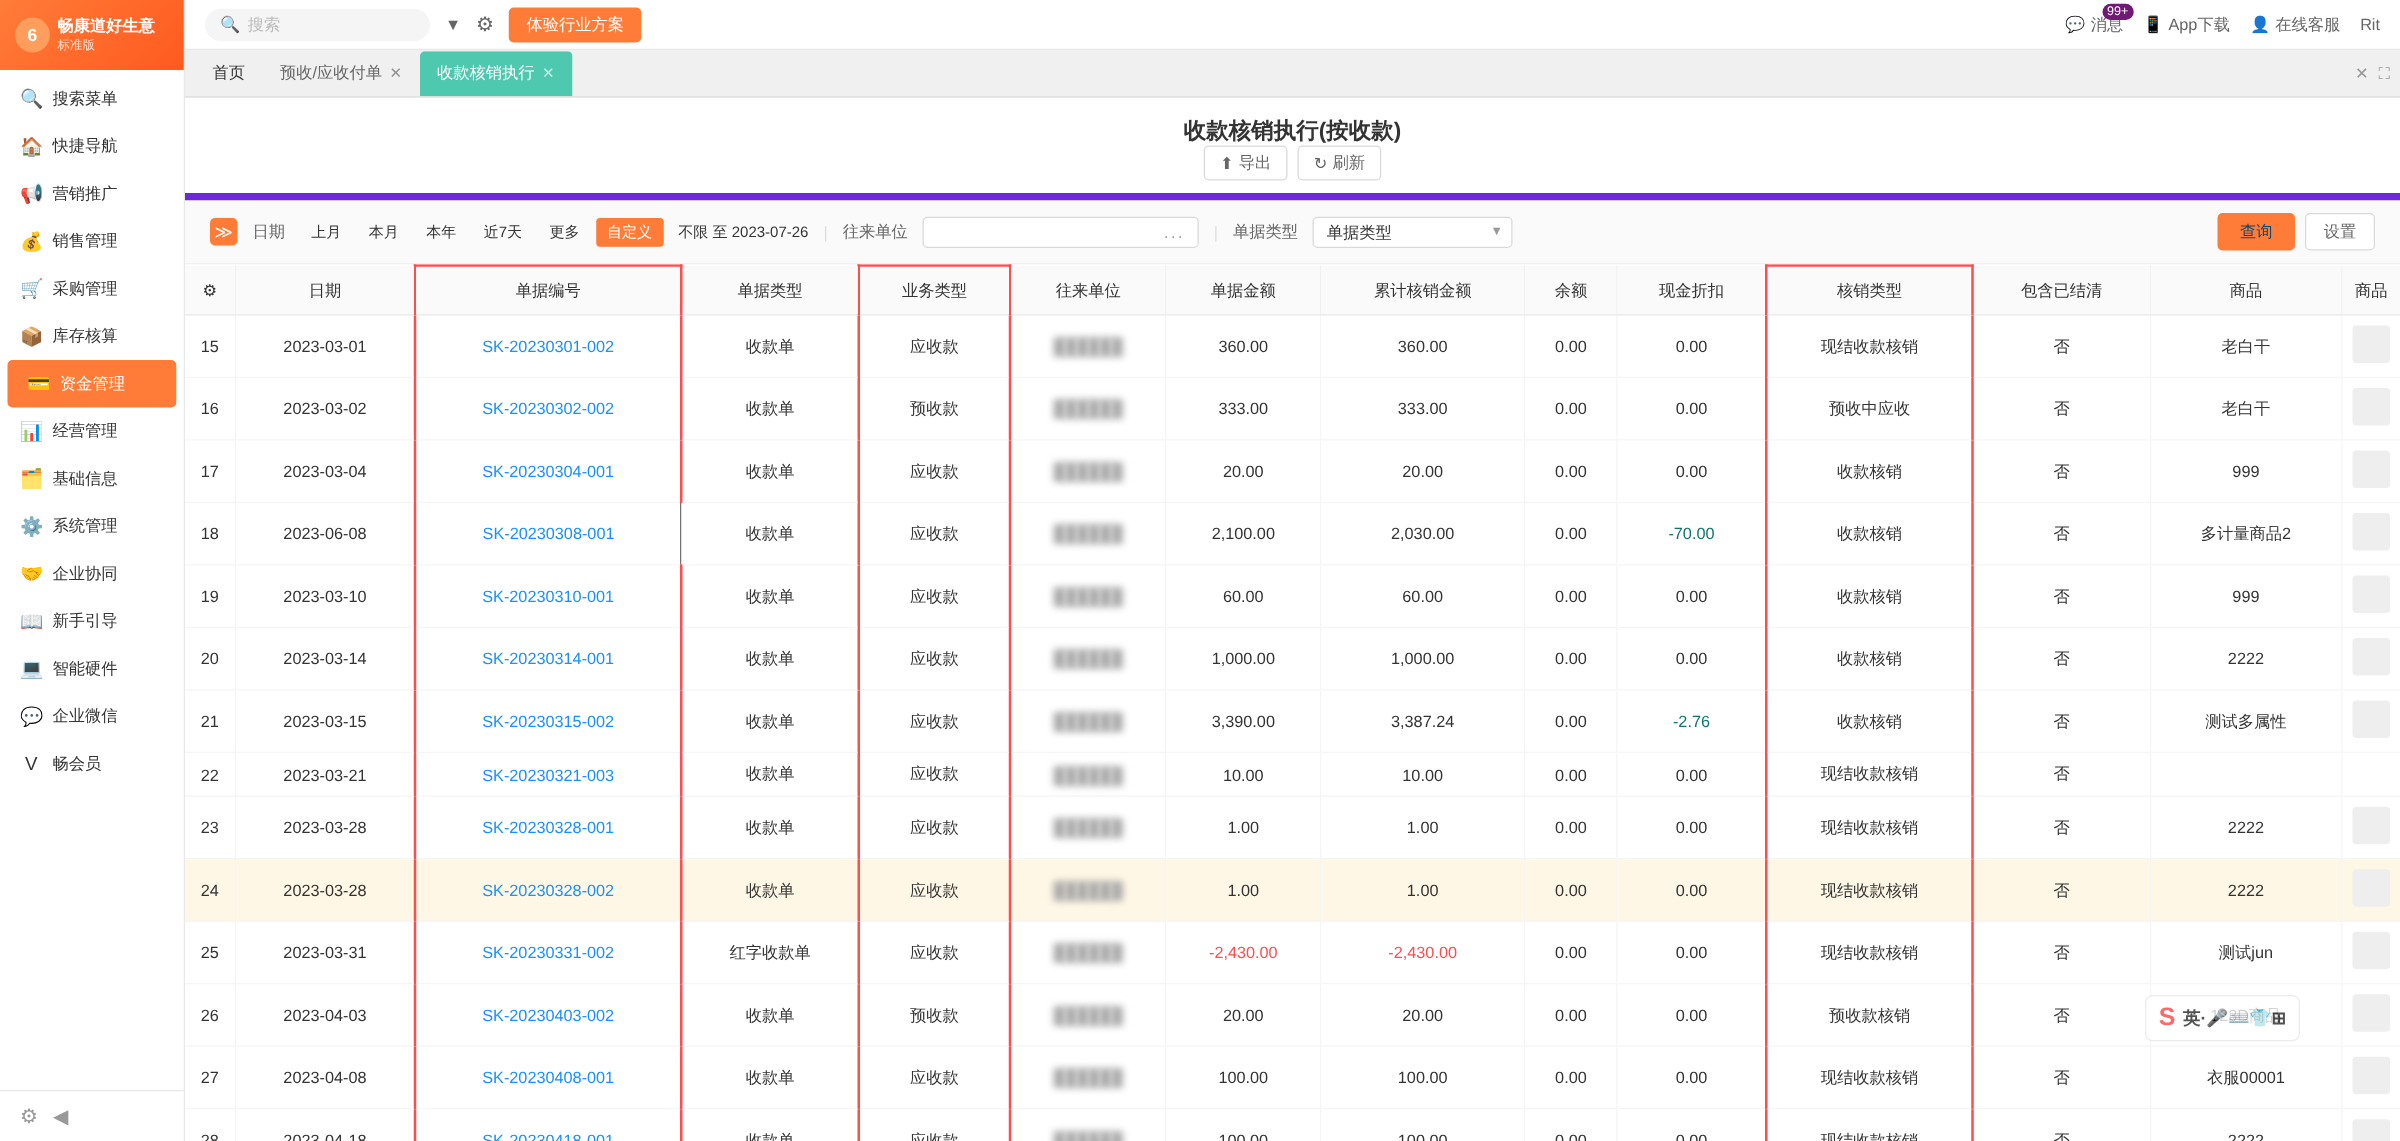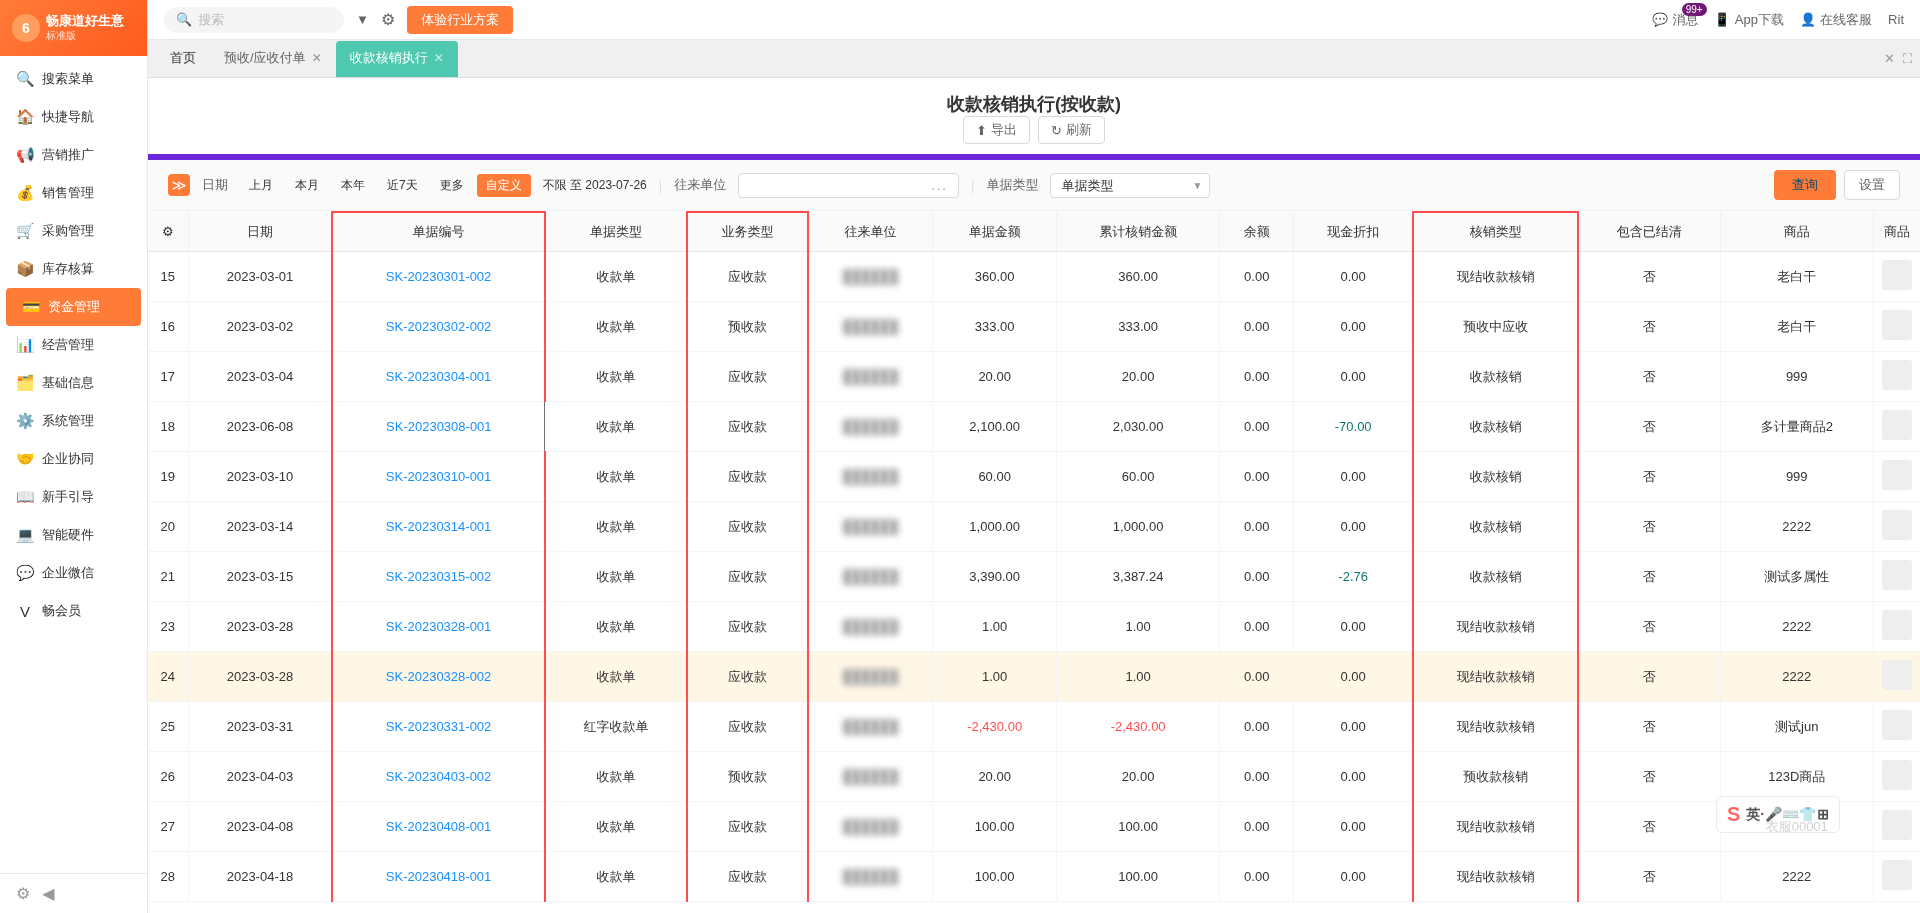--- a/index.html
+++ b/index.html
@@ -549,20 +549,40 @@
       <td>0.00</td>
       <td class="cell-neg">-2.76</td>
       <td style="border-left:2px solid #ff4d4f;border-right:2px solid #ff4d4f;">收款核销</td>
       <td>否</td>
       <td>测试多属性</td>
       <td style="width:40px;">
         <div style="width:30px;height:30px;background:#eee;border-radius:3px;display:inline-block;"></div>
       </td>
     </tr>
               <tr>
+      <td>22</td>
+      <td>2023-03-21</td>
+      <td style="border-left:2px solid #ff4d4f;border-right:2px solid #ff4d4f;">
+        <a class="cell-link" href="#">SK-20230321-003</a>
+      </td>
+      <td>收款单</td>
+      <td style="border-left:2px solid #ff4d4f;border-right:2px solid #ff4d4f;">应收款</td>
+      <td><span class="blurred">██████</span></td>
+      <td class="">10.00</td>
+      <td class="">10.00</td>
+      <td>0.00</td>
+      <td class="">0.00</td>
+      <td style="border-left:2px solid #ff4d4f;border-right:2px solid #ff4d4f;">现结收款核销</td>
+      <td>否</td>
+      <td></td>
+      <td style="width:40px;">
+        
+      </td>
+    </tr>
+              <tr>
       <td>23</td>
       <td>2023-03-28</td>
       <td style="border-left:2px solid #ff4d4f;border-right:2px solid #ff4d4f;">
         <a class="cell-link" href="#">SK-20230328-001</a>
       </td>
       <td>收款单</td>
       <td style="border-left:2px solid #ff4d4f;border-right:2px solid #ff4d4f;">应收款</td>
       <td><span class="blurred">██████</span></td>
       <td class="">1.00</td>
       <td class="">1.00</td>

